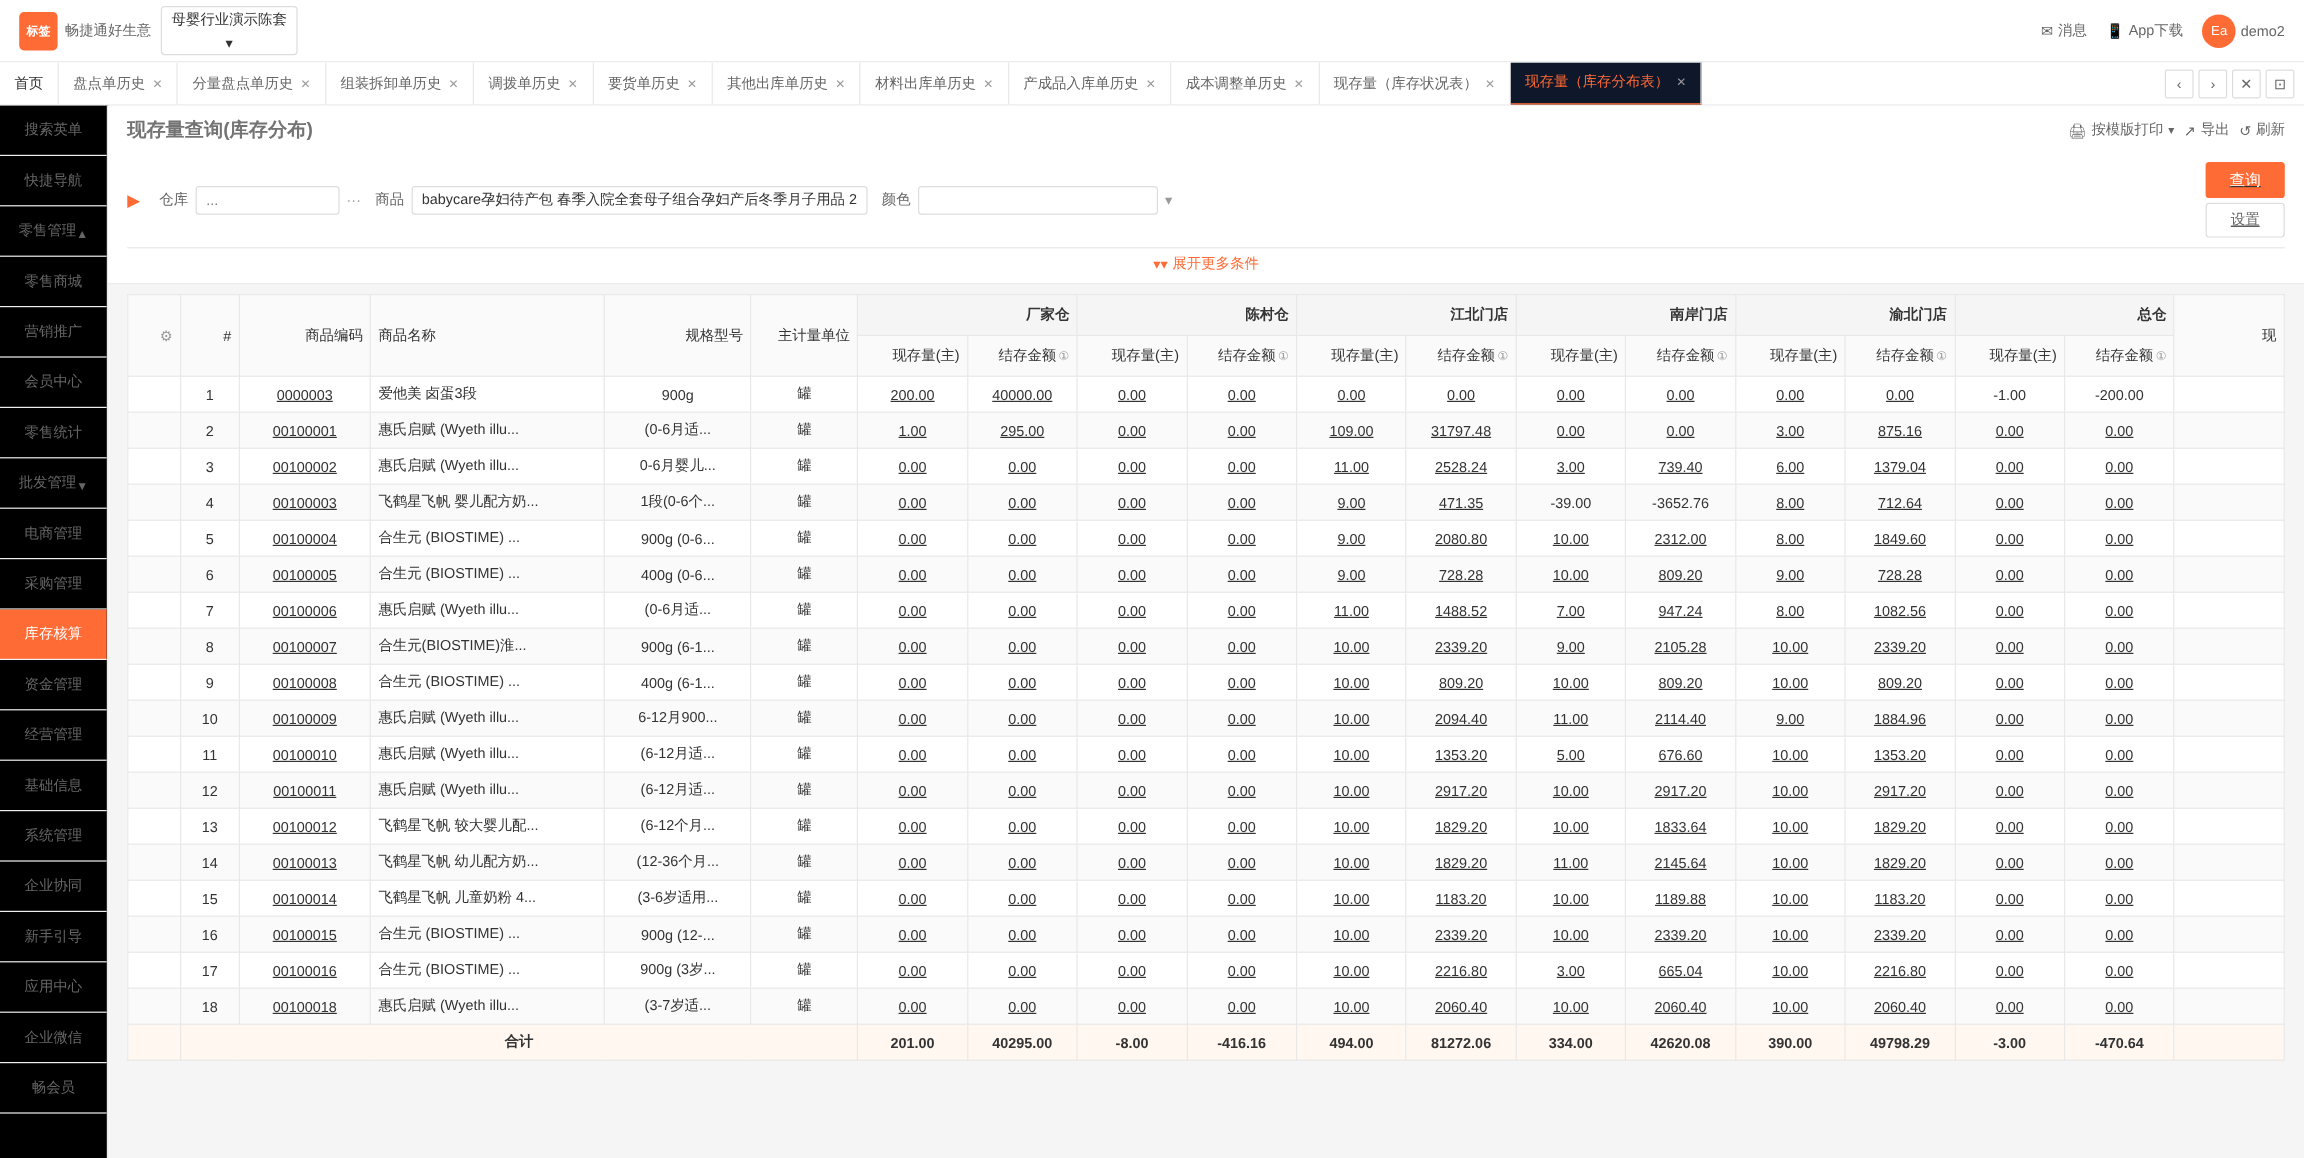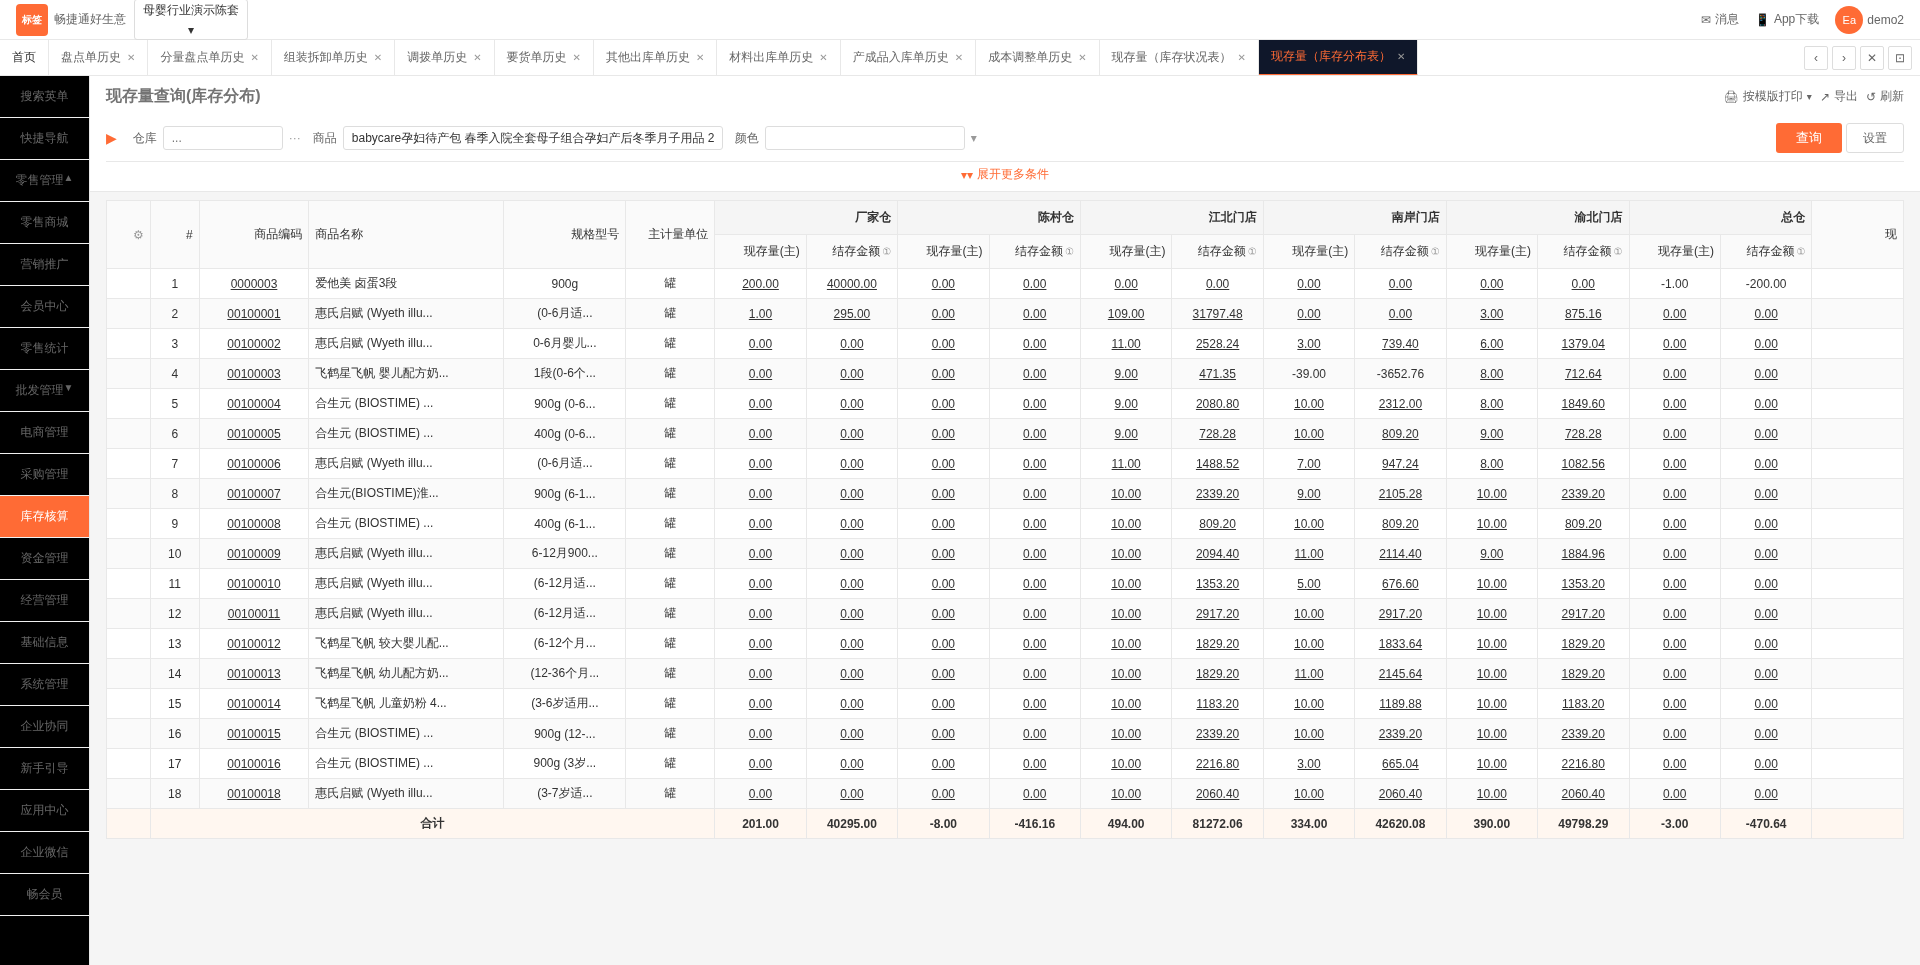--- a/index.html
+++ b/index.html
@@ -1,19 +1,19 @@
 <!DOCTYPE html>
 <html><head>
   <meta charset="utf-8">
   <style>
     * { box-sizing: border-box; margin: 0; padding: 0; }
     body { font-family: 'Microsoft YaHei', Arial, sans-serif; font-size: 12px; background: #f5f5f5; color: #333; overflow: hidden; height: 965px; }
 
     
-    .top-bar { background: #fff; height: 40px; display: flex; align-items: center; justify-content: space-between; padding: 0 16px; border-bottom: 1px solid #e8e8e8; }
+    .top-bar { background: #fff; height: 52px; display: flex; align-items: center; justify-content: space-between; padding: 0 16px; border-bottom: 1px solid #e8e8e8; }
     .top-bar-left { display: flex; align-items: center; gap: 8px; }
     .brand-logo { display: flex; align-items: center; gap: 6px; }
     .brand-icon { width: 32px; height: 32px; background: #ff6b35; border-radius: 4px; display: flex; align-items: center; justify-content: center; color: white; font-size: 10px; font-weight: bold; }
     .brand-text { font-size: 12px; color: #666; }
     .industry-selector { display: flex; align-items: center; gap: 4px; border: 1px solid #ddd; padding: 2px 8px; border-radius: 3px; cursor: pointer; color: #333; font-size: 12px; flex-direction: column; }
     .top-bar-right { display: flex; align-items: center; gap: 16px; }
     .top-bar-action { display: flex; align-items: center; gap: 4px; color: #666; cursor: pointer; font-size: 12px; }
     .user-avatar { width: 28px; height: 28px; border-radius: 50%; background: #ff6b35; display: flex; align-items: center; justify-content: center; color: white; font-size: 11px; }
 
     
@@ -25,21 +25,21 @@
     .tab-bar-nav { display: flex; align-items: center; margin-left: auto; padding: 0 8px; gap: 4px; }
     .tab-nav-btn { width: 24px; height: 24px; display: flex; align-items: center; justify-content: center; cursor: pointer; color: #666; border: 1px solid #ddd; border-radius: 2px; font-size: 12px; }
 
     
     .main-layout { display: flex; height: calc(965px - 76px); }
 
     
     .sidebar { width: 90px; background: #000000; border-right: 1px solid #e8e8e8; display: flex; flex-direction: column; overflow-y: auto; flex-shrink: 0; }
     .sidebar-item { padding: 12px 6px; text-align: center; cursor: pointer; color: #666; font-size: 12px; border-bottom: 1px solid #f0f0f0; }
     .sidebar-item.active { background: #ff6b35; color: #fff; }
-    .sidebar-item.has-arrow { display: flex; align-items: flex-start; justify-content: center; gap: 0; }
+    .sidebar-item.has-arrow { display: flex; align-items: flex-end; justify-content: center; gap: 0; }
     .sidebar-arrow { font-size: 10px; }
 
     
     .content-area { flex: 1; overflow: hidden; display: flex; flex-direction: column; background: #f5f5f5; }
 
     
     .page-header { background: #fff; padding: 10px 16px 0; border-bottom: 1px solid #e8e8e8; }
     .page-title { font-size: 16px; font-weight: 600; color: #737373; margin-bottom: 8px; }
     .page-actions { display: flex; align-items: center; justify-content: flex-end; gap: 8px; padding-bottom: 8px; }
     .action-btn { display: flex; align-items: center; gap: 4px; color: #666; cursor: pointer; font-size: 12px; }
@@ -51,21 +51,21 @@
     .filter-input { border: 1px solid #ddd; border-radius: 3px; padding: 4px 8px; font-size: 12px; width: 120px; outline: none; }
     .filter-input-long { width: 380px; color: #333; font-size: 12px; }
     .filter-input-medium { width: 200px; }
     .expand-btn { display: flex; align-items: center; gap: 4px; color: #ff6b35; cursor: pointer; font-size: 12px; }
     .orange-arrow { color: #ff6b35; font-size: 14px; cursor: pointer; margin-right: 4px; }
     .filter-ellipsis { color: #999; cursor: pointer; }
 
     
     .query-btn { background: #ff6b35; color: white; border: none; padding: 6px 20px; border-radius: 3px; cursor: pointer; font-size: 13px; }
     .setting-btn { background: #fff; color: #666; border: 1px solid #ddd; padding: 5px 16px; border-radius: 3px; cursor: pointer; font-size: 12px; }
-    .btn-group { display: flex; flex-direction: row; gap: 4px; }
+    .btn-group { display: flex; flex-direction: column; gap: 4px; text-decoration: underline; }
 
     
     .table-container { flex: 1; overflow: auto; padding: 0 16px 16px; margin-top: 8px; }
     .data-table { width: 100%; border-collapse: collapse; background: #fff; font-size: 12px; min-width: 1600px; }
     .data-table th { background: #fafafa; border: 1px solid #e8e8e8; padding: 8px 6px; text-align: right; color: #333; font-weight: 500; white-space: nowrap; }
     .data-table th.group-header { background: #f5f5f5; font-weight: 600; }
     .data-table td { border: 1px solid #e8e8e8; padding: 6px; text-align: center; color: #333; white-space: nowrap; }
     .data-table tr.summary-row td { background: #fff7f0; font-weight: 600; }
     .data-table tr:nth-child(even) td { background: #fafafa; }
     .num-link { color: #1890ff; text-decoration: underline; cursor: pointer; }

